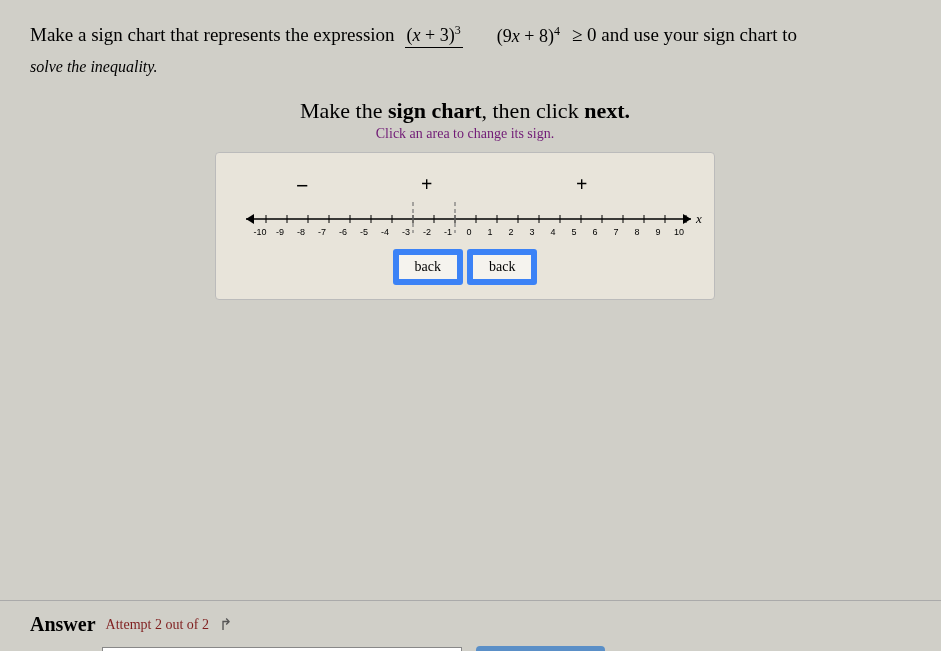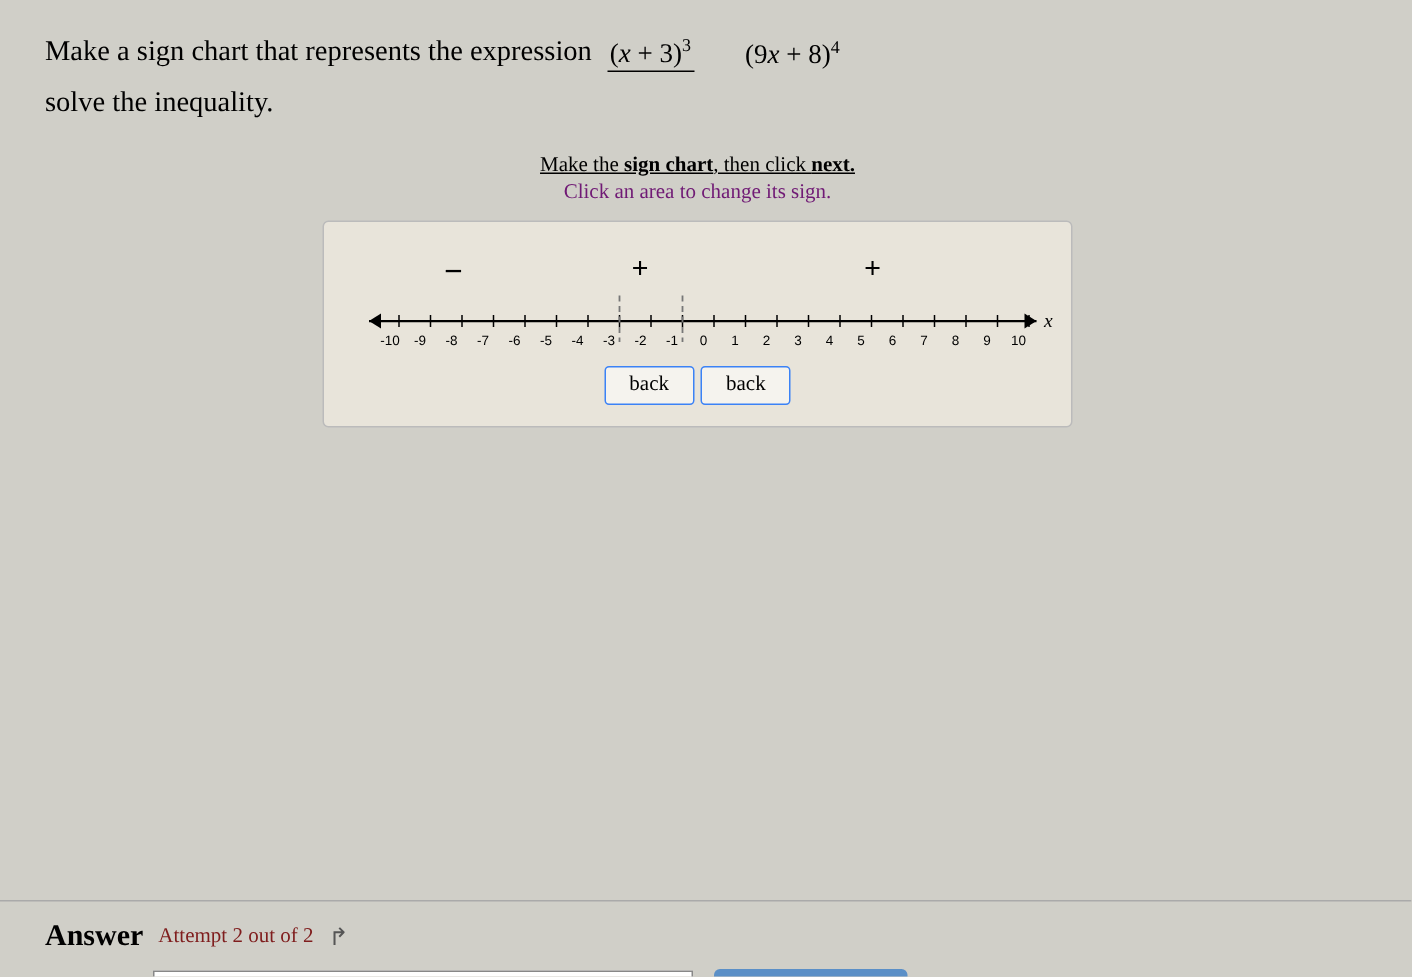--- a/index.html
+++ b/index.html
@@ -53,23 +53,22 @@
       margin-left: 32px;
     }
     sup { font-size: 12px; }
 
     .instruction-block {
       text-align: center;
       margin-top: 18px;
       margin-bottom: 6px;
     }
     .instruction-block .main-instruction {
-      font-size: 14px;
+      font-size: 22px;
       margin-bottom: 2px;
-      text-decoration: underline;
     }
     .instruction-block .sub-instruction {
       font-size: 14px;
       color: #701a75;
     }
 
     .chart-container {
       background: #e8e4da;
       border: 1px solid #bbb;
       border-radius: 4px;
@@ -88,21 +87,21 @@
 
     .buttons-row {
       display: flex;
       justify-content: center;
       gap: 4px;
       margin-top: 8px;
     }
 
     .btn {
       background: #f5f3ee;
-      border: 1px solid #3b82f6;
+      border: 6px solid #3b82f6;
       border-radius: 3px;
       padding: 4px 16px;
       font-size: 14px;
       cursor: pointer;
       font-family: Georgia, serif;
     }
 
     .answer-section {
       border-top: 1px solid #aaa;
       background: #d0cfc8;
@@ -175,22 +174,23 @@
   <div class="expression-line">
     <span class="question-text">Make a sign chart that represents the expression</span>
     <span class="math-frac">
       <span class="numerator">
         (<i>x</i> + 3)<sup>3</sup>
       </span>
       <span class="denominator">
         (9<i>x</i> + 8)<sup>4</sup>
       </span>
     </span>
-  </div>
-  <div class="question-text" style="font-size:19px; margin-top:0;">solve the inequality.</div>
+    <span class="question-text">≥ 0 and use your sign chart to</span>
+  </div>
+  <div class="question-text" style="font-size:16px; margin-top:0;font-style:italic;">solve the inequality.</div>
 
   <div class="instruction-block">
     <div class="main-instruction">
       Make the <strong>sign chart</strong>, then click <strong>next.</strong>
     </div>
     <div class="sub-instruction">Click an area to change its sign.</div>
   </div>
 
   <div class="chart-container">
     <div style="position:relative; height: 70px;">

